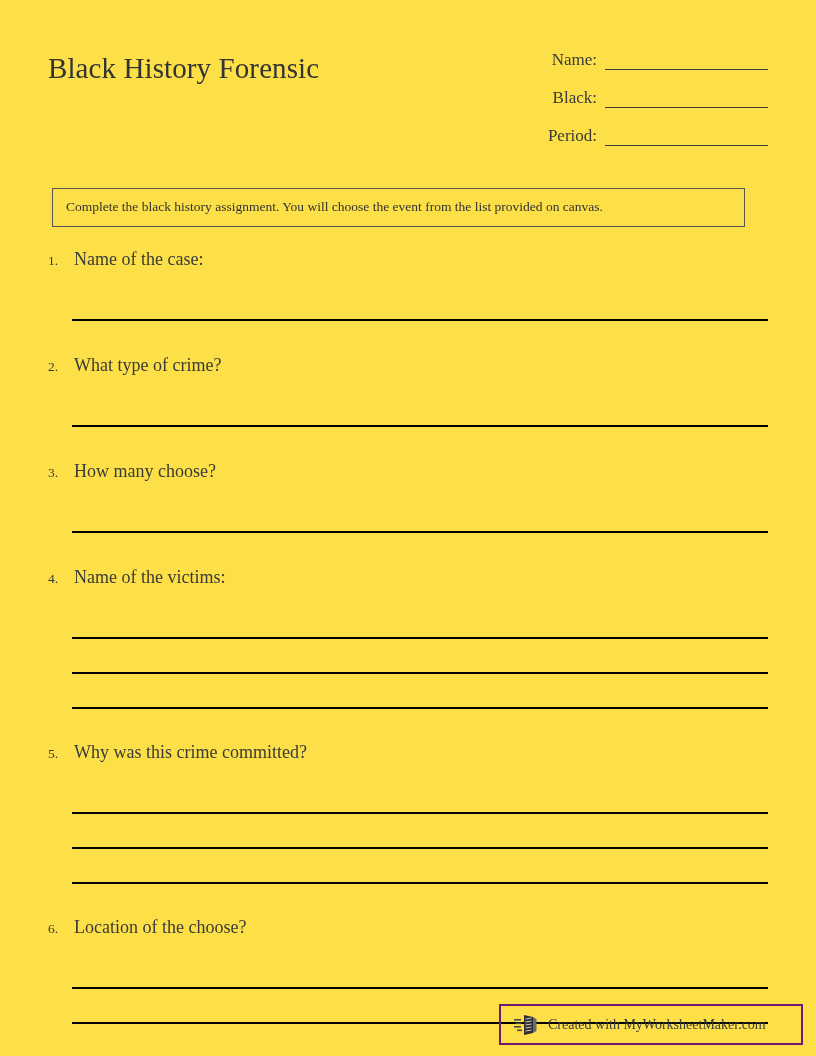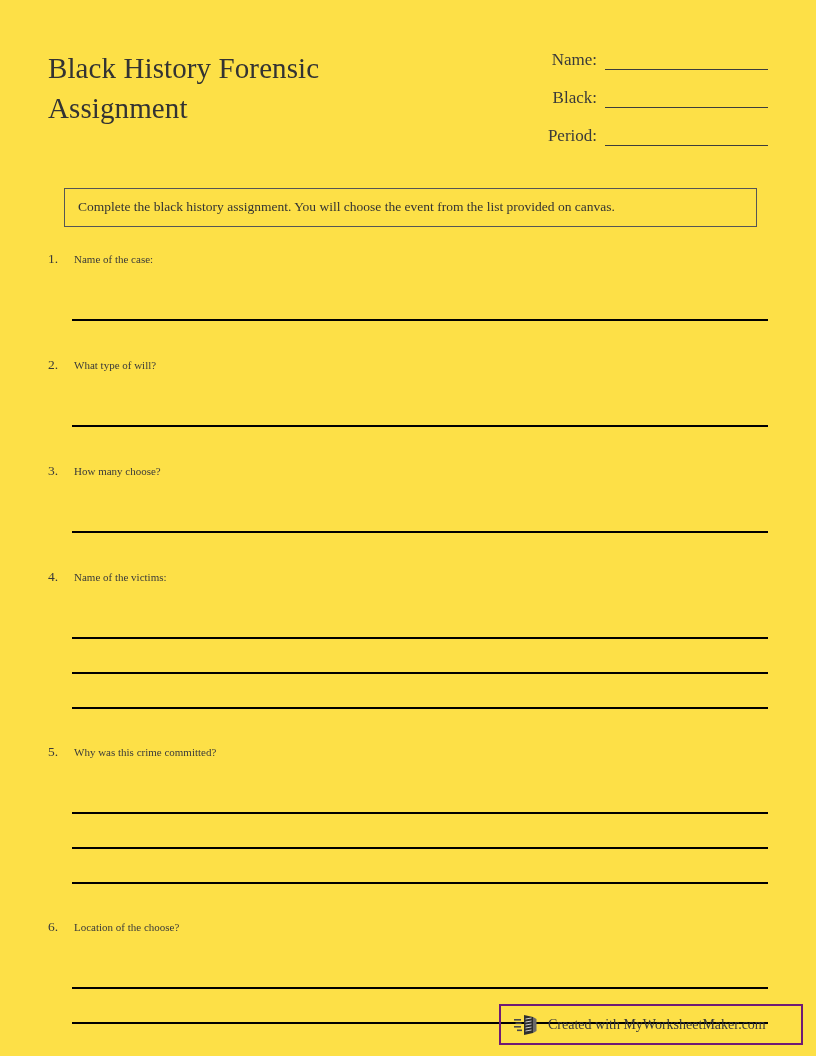--- a/index.html
+++ b/index.html
@@ -60,21 +60,21 @@
   .field-rule {
     width: 163px;
     border-bottom: 1.2px solid #3c3c3c;
     height: 19px;
     flex: 0 0 auto;
   }
 
   
   .instructions {
     position: absolute;
-    left: 64px;
+    left: 52px;
     top: 188px;
     width: 693px;
     box-sizing: border-box;
     border: 1px solid #555555;
     padding: 9px 13px 10px 13px;
     font-size: 13.5px;
     line-height: 18px;
     color: #333333;
   }
 
@@ -93,21 +93,21 @@
     align-items: baseline;
     padding-top: 6px;
   }
   .q-num {
     width: 26px;
     flex: 0 0 26px;
     font-size: 13.5px;
     color: #3a3a3a;
   }
   .q-text {
-    font-size: 11px;
+    font-size: 18px;
     color: #3a3a3a;
     line-height: 19px;
   }
   .q-lines {
     margin-left: 24px;
     padding-top: 17px;
   }
   .answer-line {
     height: 33px;
     border-bottom: 2.2px solid #000000;
@@ -143,21 +143,20 @@
   }
 </style>
 </head>
 <body>
 
 <div class="page">
 
   <div class="header">
     <h1 class="title">
       <span class="title-line">Black History Forensic</span>
-      <span class="title-line">Assignment</span>
     </h1>
 
     <div class="fields">
       <div class="field-row">
         <span class="field-label">Name:</span>
         <span class="field-rule"></span>
       </div>
       <div class="field-row">
         <span class="field-label">Black:</span>
         <span class="field-rule"></span>
@@ -181,21 +180,21 @@
         <span class="q-text">Name of the case:</span>
       </div>
       <div class="q-lines">
         <div class="answer-line"></div>
       </div>
     </div>
 
     <div class="question q-gap-1">
       <div class="q-head">
         <span class="q-num">2.</span>
-        <span class="q-text">What type of will?</span>
+        <span class="q-text">What type of crime?</span>
       </div>
       <div class="q-lines">
         <div class="answer-line"></div>
       </div>
     </div>
 
     <div class="question q-gap-1">
       <div class="q-head">
         <span class="q-num">3.</span>
         <span class="q-text">How many choose?</span>

